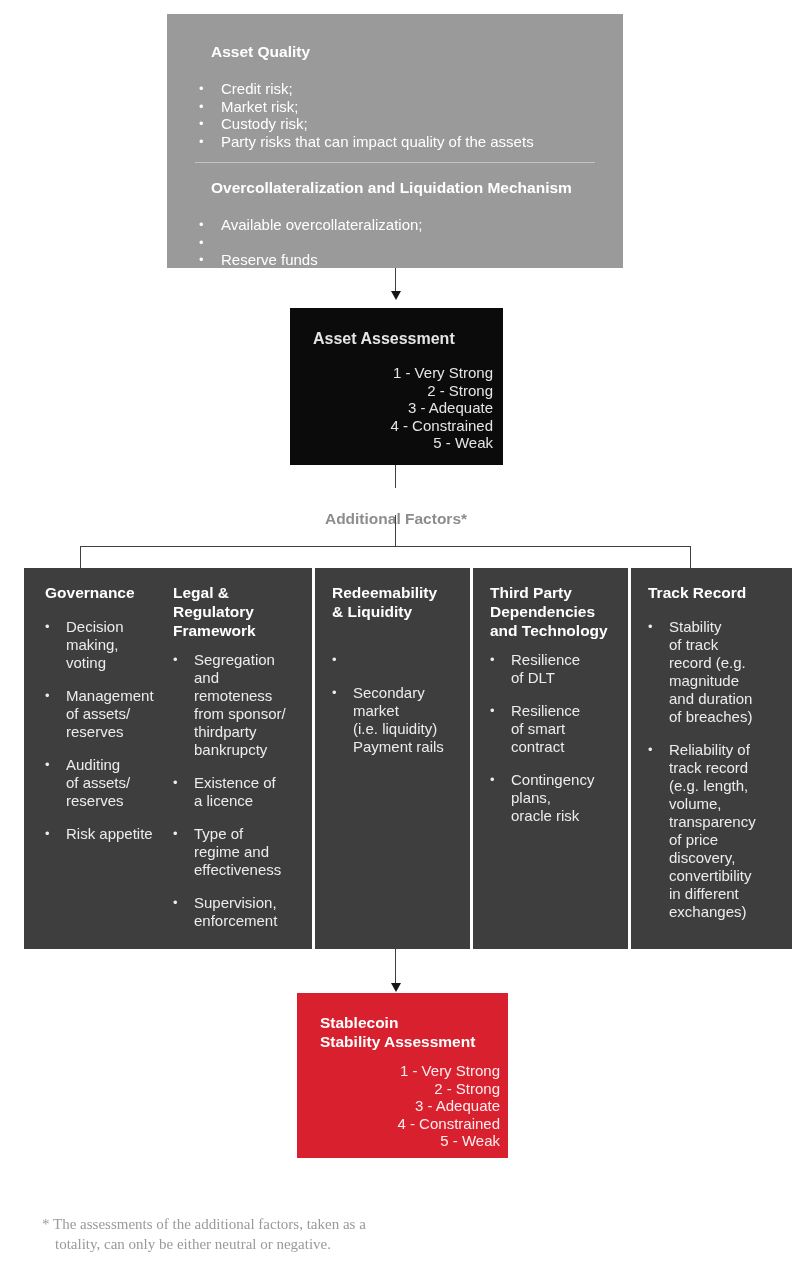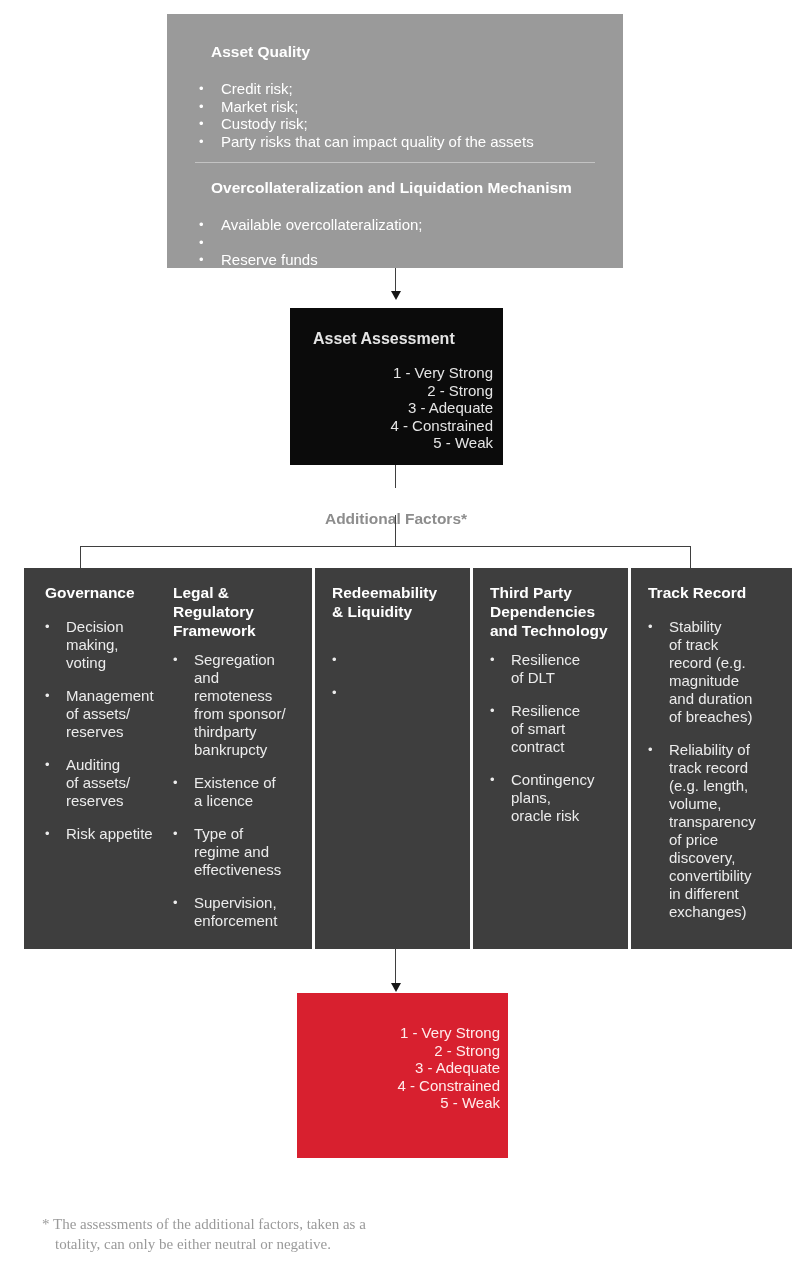--- a/index.html
+++ b/index.html
@@ -194,20 +194,24 @@
 
   <div class="column col-3">
     <div class="col-title">Redeemability
 &amp; Liquidity</div>
     <ul>
       <li>
           <span class="dot">•</span>
         </li>
       <li>
           <span class="dot">•</span>
+          <span class="txt">Secondary
+market
+(i.e. liquidity)
+Payment rails</span>
         </li>
     </ul>
   </div>
 
   <div class="column col-4">
     <div class="col-title">Third Party
 Dependencies
 and Technology</div>
     <ul>
       <li>
@@ -255,20 +259,22 @@
 in different
 exchanges)</span>
         </li>
     </ul>
   </div>
 
   <div class="vline" style="left:395px; top:949px; height:35px;"></div>
   <div class="arrowhead" style="left:391px; top:983px;"></div>
 
   <div class="redbox">
+    <div class="box-title">Stablecoin
+Stability Assessment</div>
     <div class="scale">
       <div>1 - Very Strong</div>
       <div>2 - Strong</div>
       <div>3 - Adequate</div>
       <div>4 - Constrained</div>
       <div>5 - Weak</div>
     </div>
   </div>
 
   <div class="footnote">* The assessments of the additional factors, taken as a

